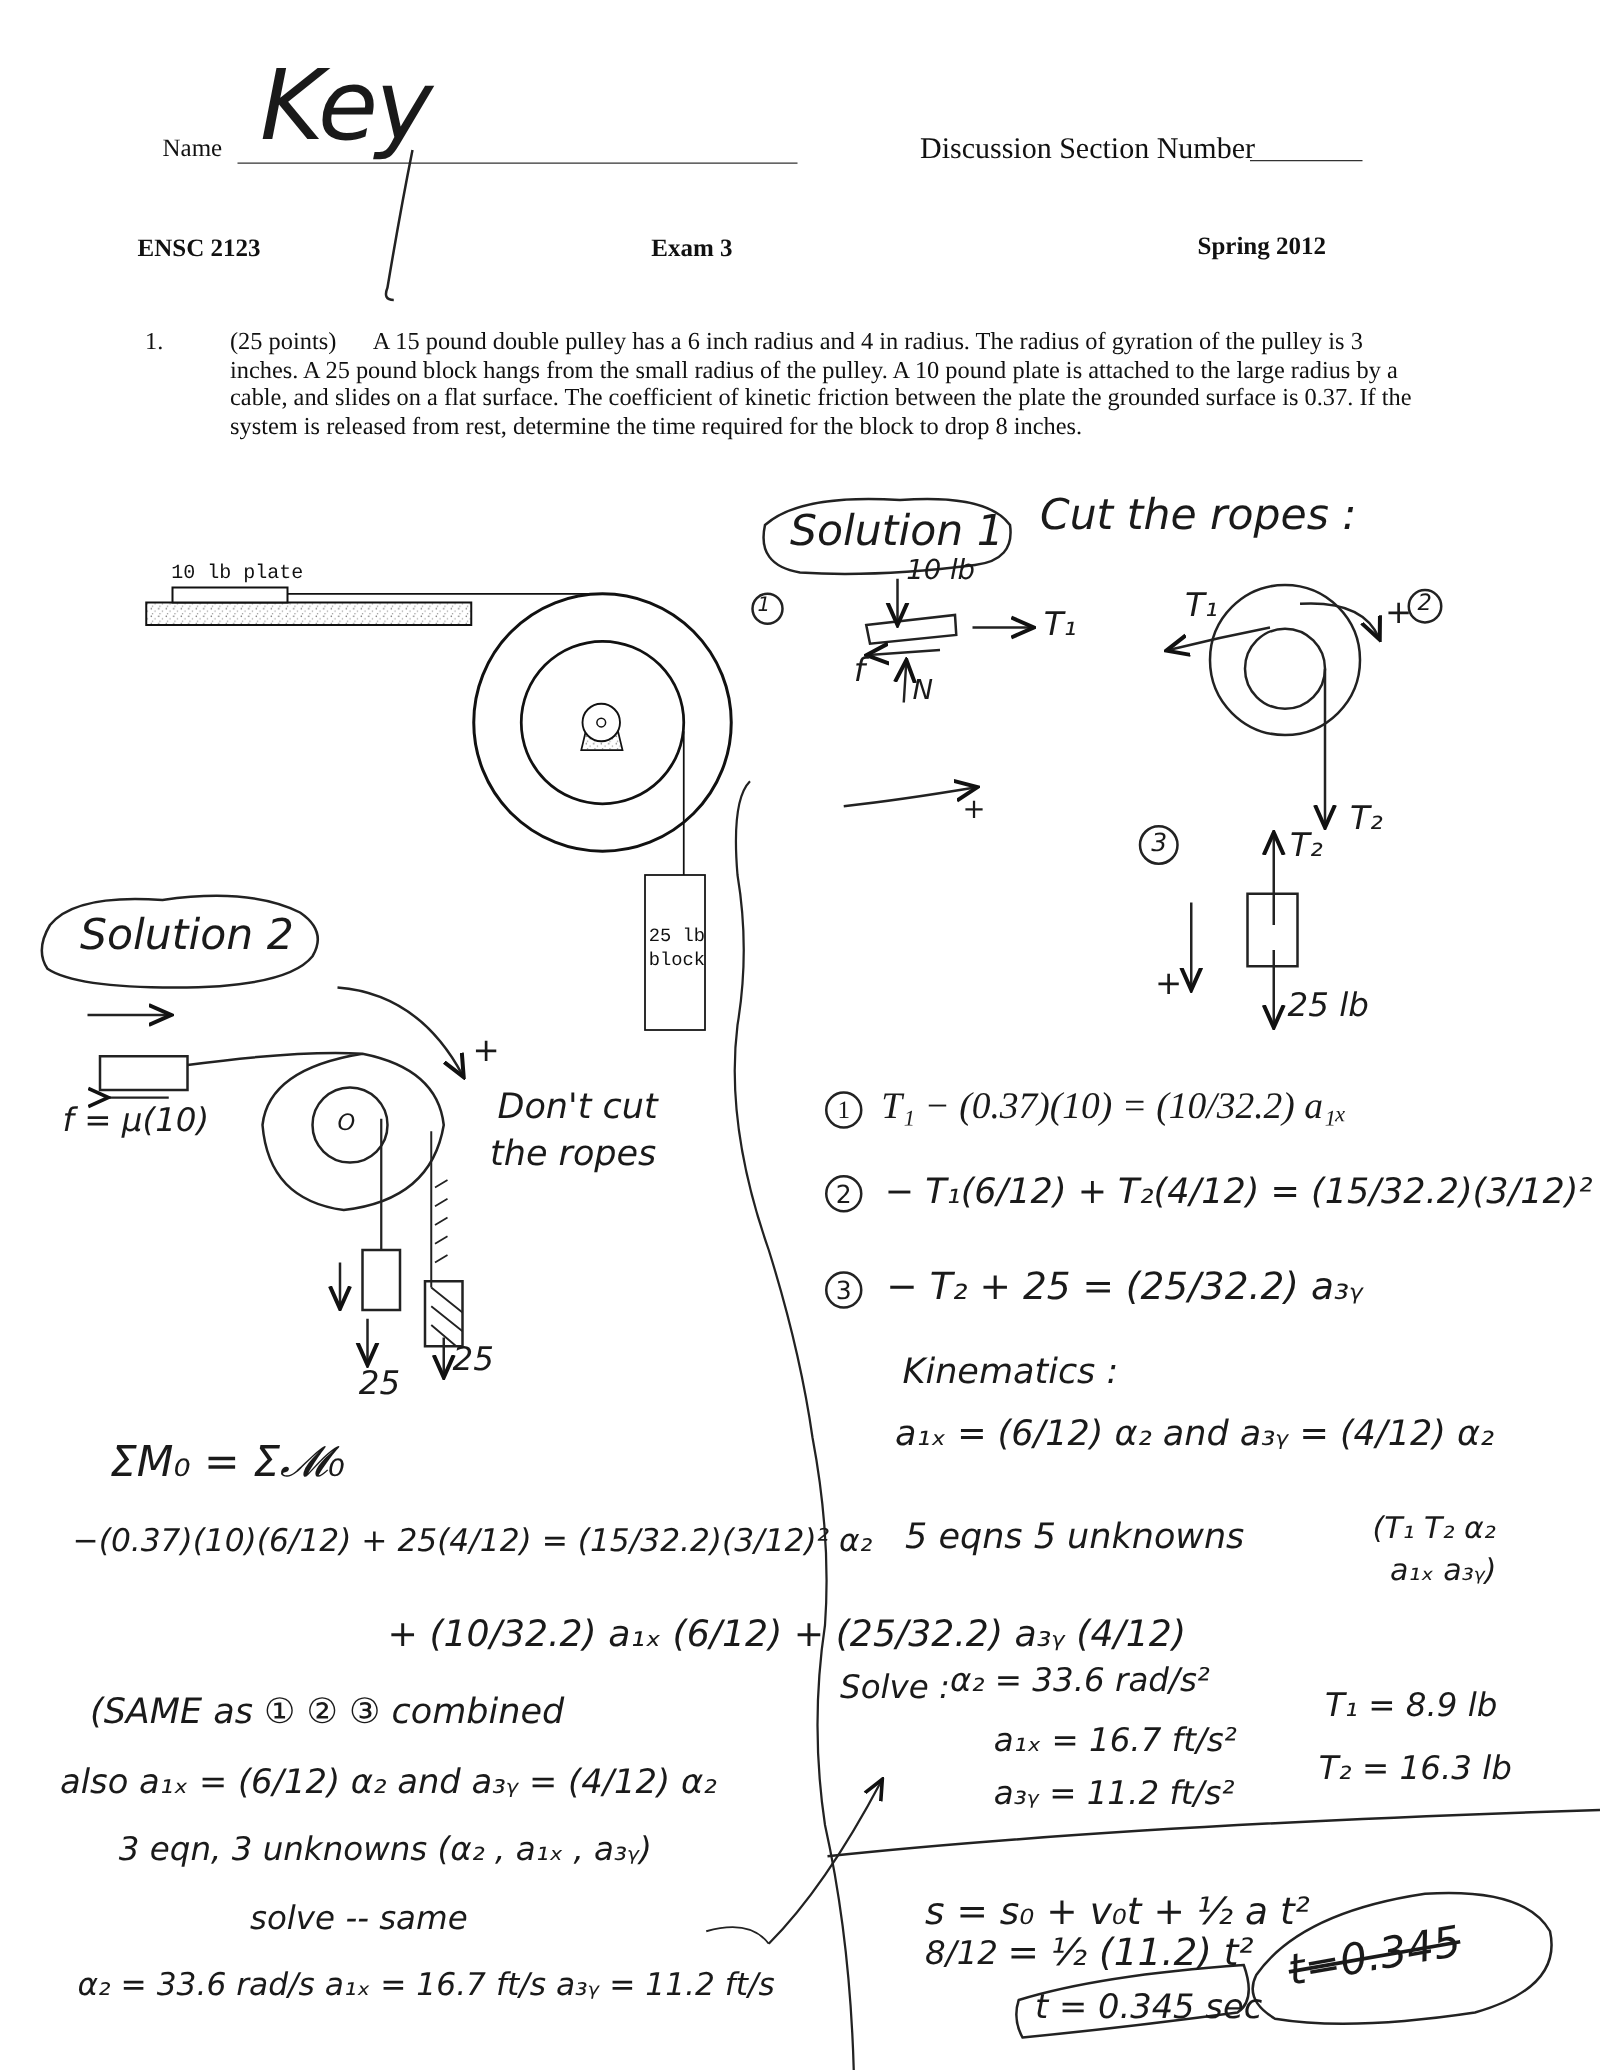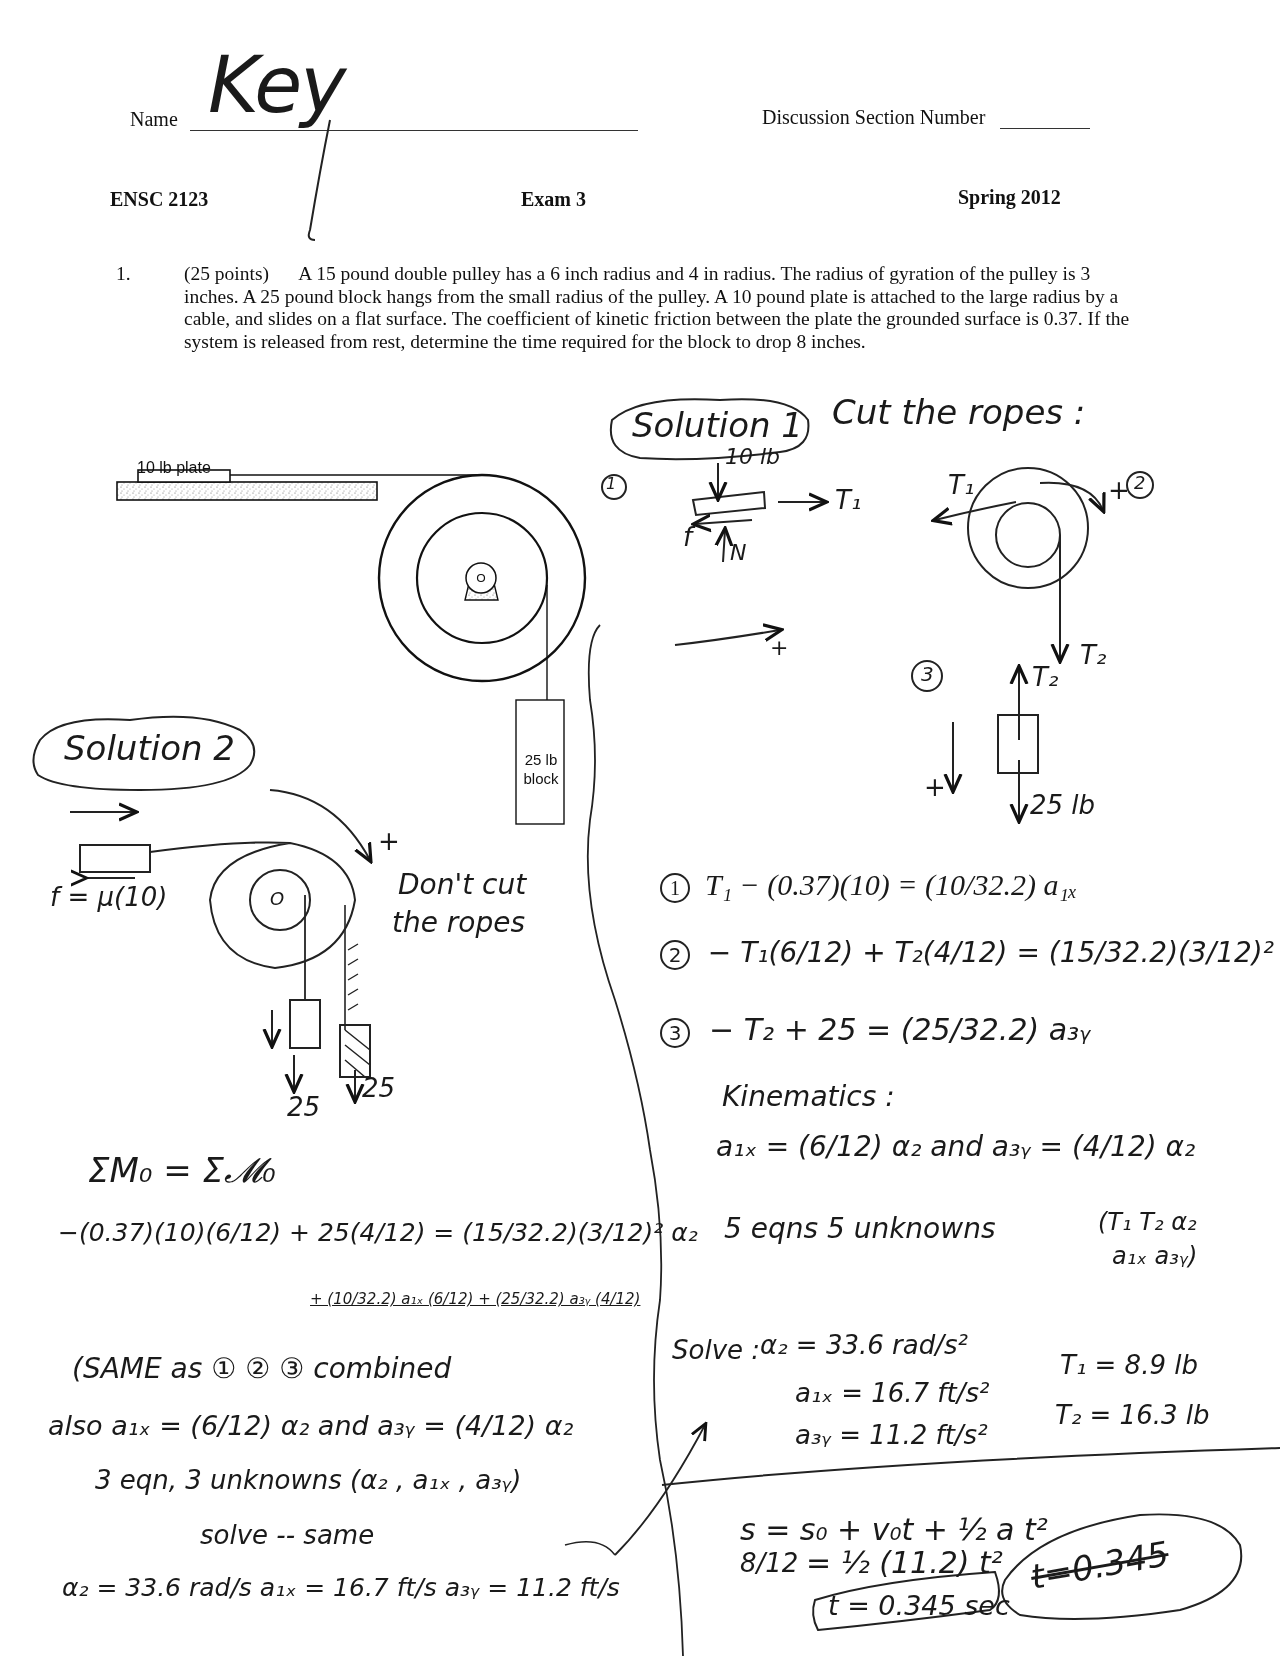--- a/index.html
+++ b/index.html
@@ -1,38 +1,38 @@
 <!DOCTYPE html>
 <html><head>
 <meta charset="utf-8">
 <style>
   html, body { margin: 0; padding: 0; background: #ffffff; }
   body { width: 1280px; height: 1656px; position: relative; overflow: hidden; color: #111; }
   .serif { font-family: "Liberation Serif", "DejaVu Serif", serif; }
-  .sans { font-family: Liberation Sans, sans-serif; margin-top: 10px; }
+  .sans { font-family: Liberation Mono, monospace; }
   .hand { font-family: "DejaVu Sans", sans-serif; font-style: oblique; color: #1a1a1a; }
   .abs { position: absolute; white-space: nowrap; }
   .bold { font-weight: bold; }
   svg.overlay { position: absolute; left: 0; top: 0; }
   .problem { position: absolute; left: 116px; top: 263px; width: 1030px; font-size: 19.5px; line-height: 22.5px; }
   .problem .num { position: absolute; left: 0; top: 0; }
   .problem .body { position: absolute; left: 68px; top: 0; width: 960px; white-space: normal; }
   .circled { display: inline-block; border: 2px solid #222; border-radius: 50%; width: 26px; height: 26px; line-height: 26px; text-align: center; font-size: 20px; font-style: normal; }
   .hw { font-size: 26px; }
   .hw-sm { font-size: 22px; }
   .hw-lg { font-size: 34px; }
 </style>
 </head>
 <body>
 
 <div class="abs serif" style="left:130px;top:108px;font-size:20px;">Name</div>
 <div class="abs" style="left:190px;top:130px;width:448px;height:1px;background:#333;"></div>
 <div class="abs hand" style="left:208px;top:40px;font-size:78px;line-height:90px;letter-spacing:-2px;">Key</div>
 
-<div class="abs serif" style="left:736px;top:106px;font-size:20px;margin-left:26px;">Discussion Section Number</div>
+<div class="abs serif" style="left:736px;top:106px;font-size:24px;">Discussion Section Number</div>
 <div class="abs" style="left:1000px;top:128px;width:90px;height:1px;background:#333;"></div>
 <div class="abs serif" style="left:1000px;top:106px;font-size:20px;"></div>
 
 <div class="abs serif bold" style="left:110px;top:188px;font-size:20px;">ENSC 2123</div>
 <div class="abs serif bold" style="left:521px;top:188px;font-size:20px;">Exam 3</div>
 <div class="abs serif bold" style="left:958px;top:186px;font-size:20px;">Spring 2012</div>
 
 <div class="problem serif">
   <span class="num">1.</span>
   <div class="body">
@@ -172,21 +172,21 @@
 <div class="abs hand hw" style="left:50px;top:882px;">f = μ(10)</div>
 <div class="abs hand hw" style="left:398px;top:868px;font-size:28px;">Don't cut</div>
 <div class="abs hand hw" style="left:392px;top:906px;font-size:28px;">the ropes</div>
 <div class="abs hand" style="left:270px;top:888px;font-size:18px;">O</div>
 <div class="abs hand hw" style="left:378px;top:826px;">+</div>
 <div class="abs hand hw" style="left:287px;top:1092px;">25</div>
 <div class="abs hand hw" style="left:362px;top:1073px;">25</div>
 
 <div class="abs hand" style="left:88px;top:1150px;font-size:34px;">ΣM₀ = Σ𝓜₀</div>
 <div class="abs hand" style="left:58px;top:1218px;font-size:25px;">−(0.37)(10)(6/12) + 25(4/12) = (15/32.2)(3/12)² α₂</div>
-<div class="abs hand" style="left:310px;top:1290px;font-size:15px;text-decoration:underline;">+ (10/32.2) a₁ₓ (6/12) + (25/32.2) a₃ᵧ (4/12)</div>
+<div class="abs hand" style="left:310px;top:1290px;font-size:29px;">+ (10/32.2) a₁ₓ (6/12) + (25/32.2) a₃ᵧ (4/12)</div>
 <div class="abs hand" style="left:72px;top:1352px;font-size:28px;">(SAME as ① ② ③ combined</div>
 <div class="abs hand" style="left:48px;top:1410px;font-size:27px;">also  a₁ₓ = (6/12) α₂  and  a₃ᵧ = (4/12) α₂</div>
 <div class="abs hand" style="left:95px;top:1465px;font-size:26px;">3 eqn, 3 unknowns  (α₂ , a₁ₓ , a₃ᵧ)</div>
 <div class="abs hand" style="left:200px;top:1520px;font-size:26px;">solve -- same</div>
 <div class="abs hand" style="left:62px;top:1573px;font-size:25px;">α₂ = 33.6 rad/s    a₁ₓ = 16.7 ft/s    a₃ᵧ = 11.2 ft/s</div>
 
 <div class="abs hand" style="left:740px;top:1488px;font-size:30px;margin-top:24px;">s = s₀ + v₀t + ½ a t²</div>
 <div class="abs hand" style="left:740px;top:1548px;font-size:26px;">8/12</div>
 <div class="abs hand" style="left:806px;top:1545px;font-size:30px;">= ½ (11.2) t²</div>
 <div class="abs hand" style="left:828px;top:1590px;font-size:27px;">t = 0.345 sec</div>

